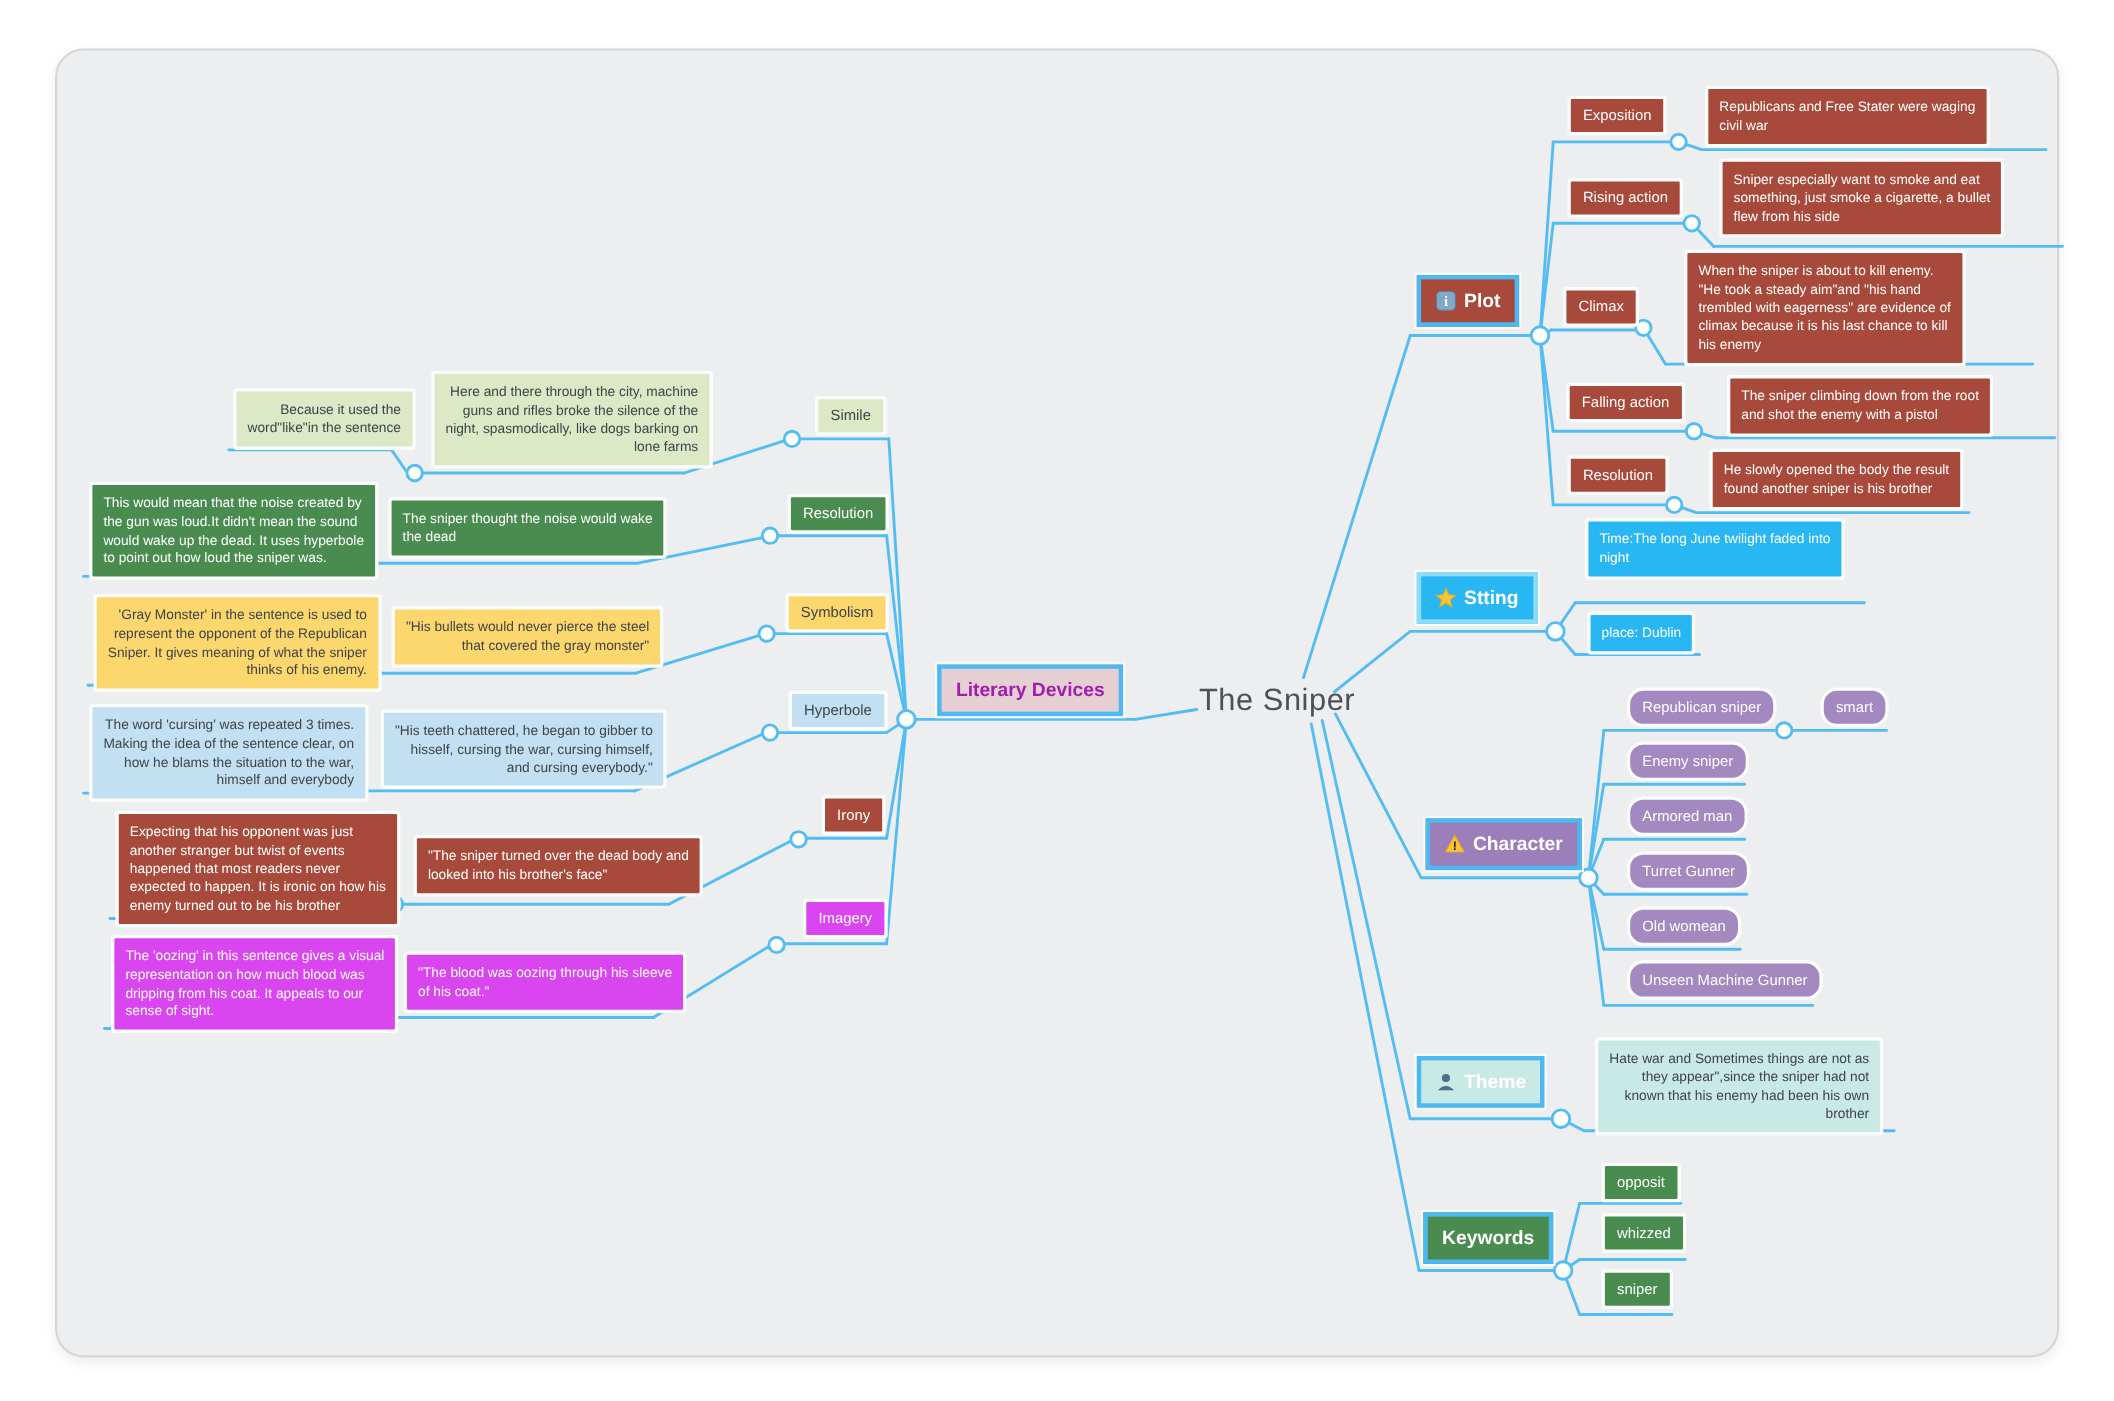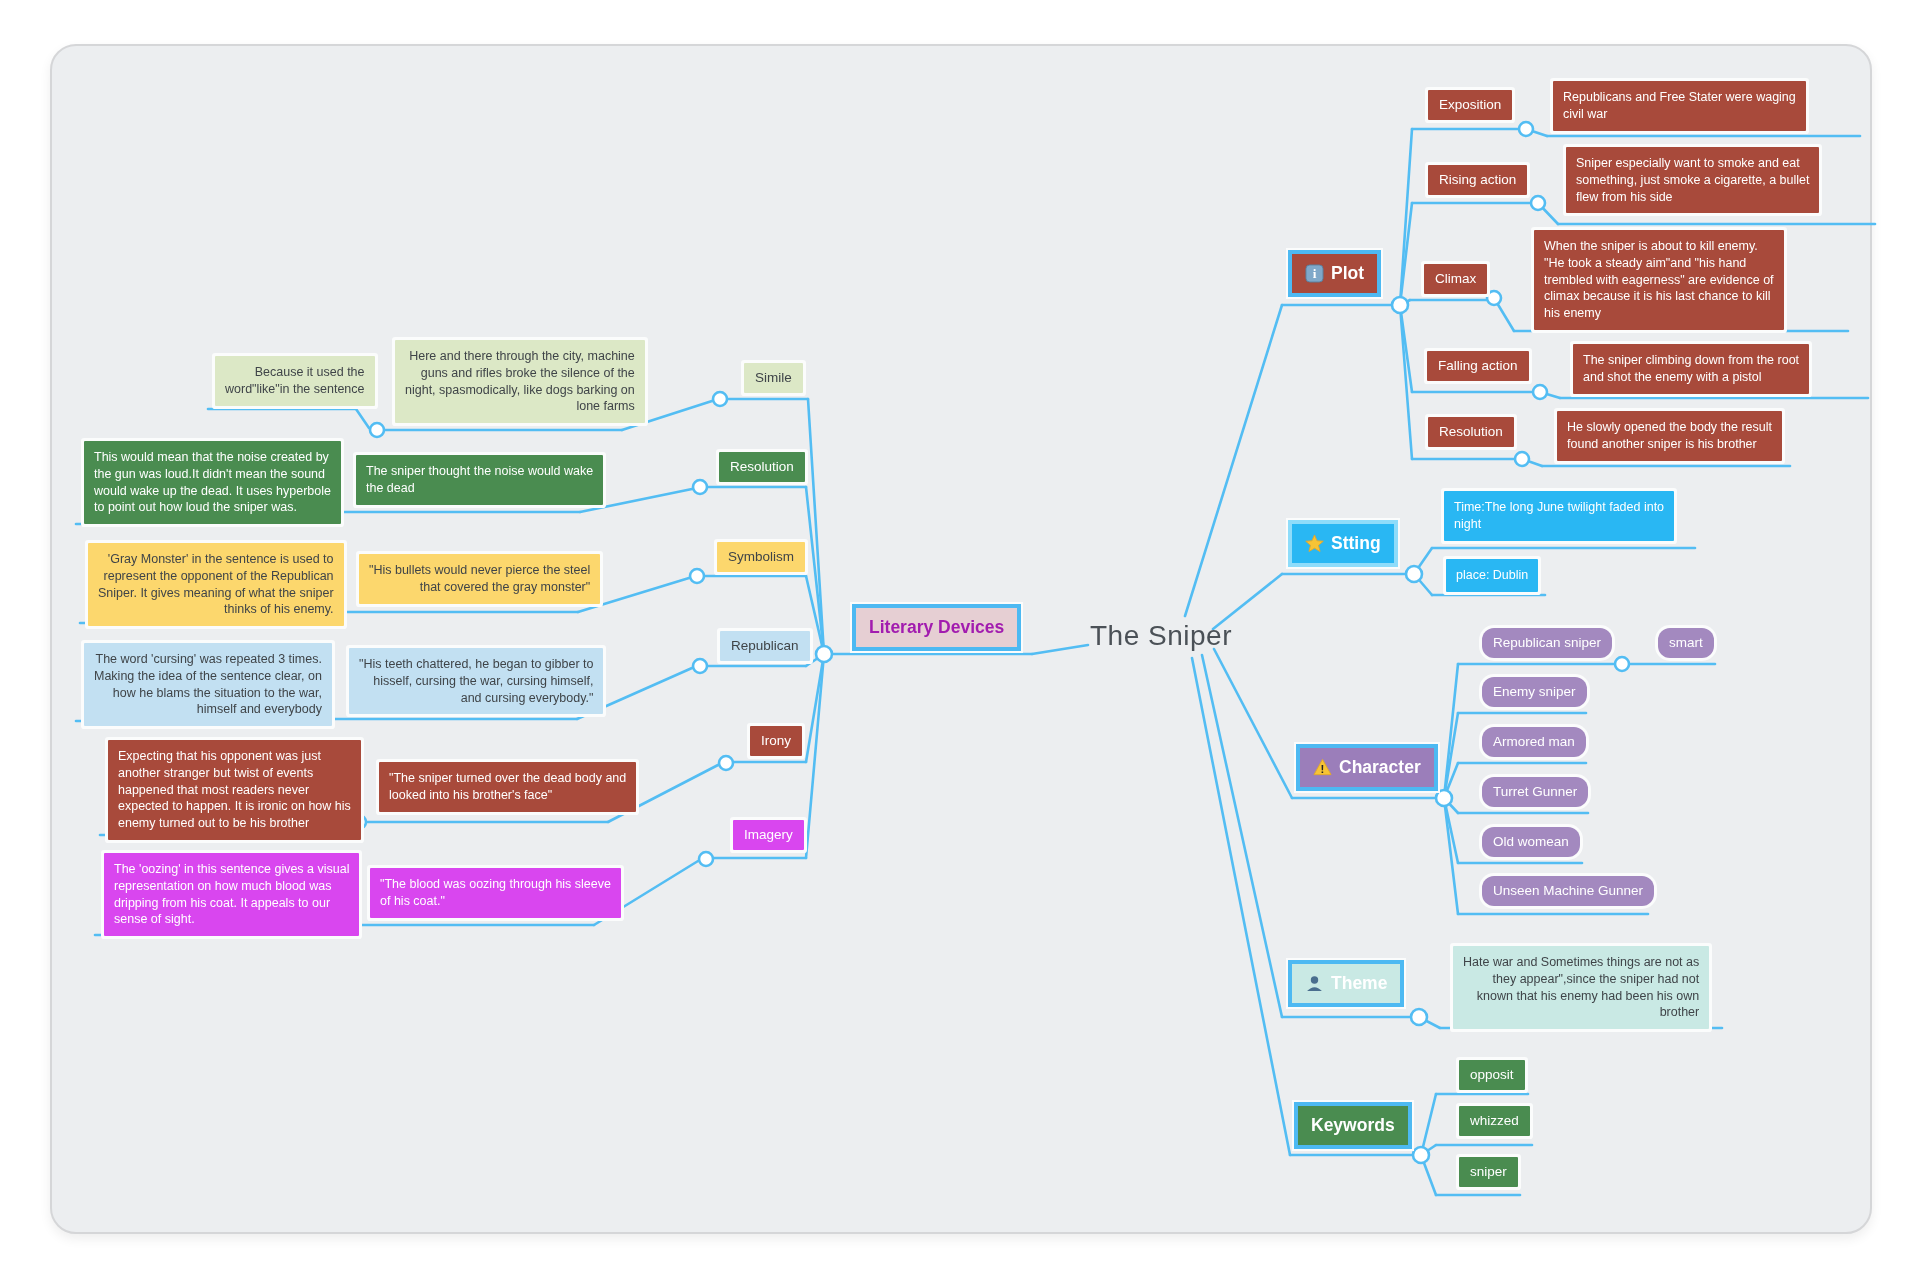--- a/index.html
+++ b/index.html
@@ -220,21 +220,21 @@
 hisself, cursing the war, cursing himself,
 and cursing everybody."</div>
 <div class="box red" style="left:379px;top:762px">"The sniper turned over the dead body and
 looked into his brother's face"</div>
 <div class="box blackbg" style="left:370px;top:868px">"The blood was oozing through his sleeve
 of his coat."</div>
 
 <div class="box lab sage dark" style="left:744px;top:363px">Simile</div>
 <div class="box lab green" style="left:719px;top:452px">Resolution</div>
 <div class="box lab yellow dark" style="left:717px;top:542px">Symbolism</div>
-<div class="box lab lblue dark" style="left:720px;top:631px">Republican</div>
+<div class="box lab lblue dark" style="left:720px;top:631px">Hyperbole</div>
 <div class="box lab red" style="left:750px;top:726px">Irony</div>
 <div class="box lab blackbg" style="left:733px;top:820px">Imagery</div>
 
 <div class="main-node red" style="left:1288px;top:250px">
   <span class="nicon">
     <svg width="19" height="19" viewBox="0 0 20 20">
         <rect x="1" y="1" width="18" height="18" rx="4" fill="#7fa8c9" stroke="#5a7d9b"></rect>
         <text x="10" y="15" font-size="14" font-weight="bold" fill="#ffffff" text-anchor="middle" font-family="Liberation Serif,serif">i</text>
       </svg>
   </span>
@@ -266,21 +266,21 @@
 found another sniper is his brother</div>
 
 <div class="main-node blue" style="left:1288px;top:520px;border-color:#8edcfa">
   <span class="nicon">
     <svg width="19" height="19" viewBox="0 0 20 20">
         <polygon points="10,1 12.6,7.1 19.2,7.6 14.2,11.9 15.8,18.4 10,14.9 4.2,18.4 5.8,11.9 0.8,7.6 7.4,7.1" fill="#f7c436" stroke="#e3a82b"></polygon>
       </svg>
   </span>
   <span>Stting</span>
 </div>
-<div class="box blue" style="left:1444px;top:491px">Time:The long June twilight faded into
+<div class="box blue" style="left:1444px;top:474px">Time:The long June twilight faded into
 night</div>
 <div class="box blue" style="left:1446px;top:559px">place: Dublin</div>
 
 <div class="main-node" style="left:1296px;top:744px;background:#9b7eba">
   <span class="nicon">
     <svg width="19" height="19" viewBox="0 0 20 20">
         <path d="M10 1.5 L19 17.5 L1 17.5 Z" fill="#f7c436" stroke="#e3a82b"></path>
         <text x="10" y="15.5" font-size="12" font-weight="bold" fill="#222222" text-anchor="middle" font-family="Liberation Sans,sans-serif">!</text>
       </svg>
   </span>

